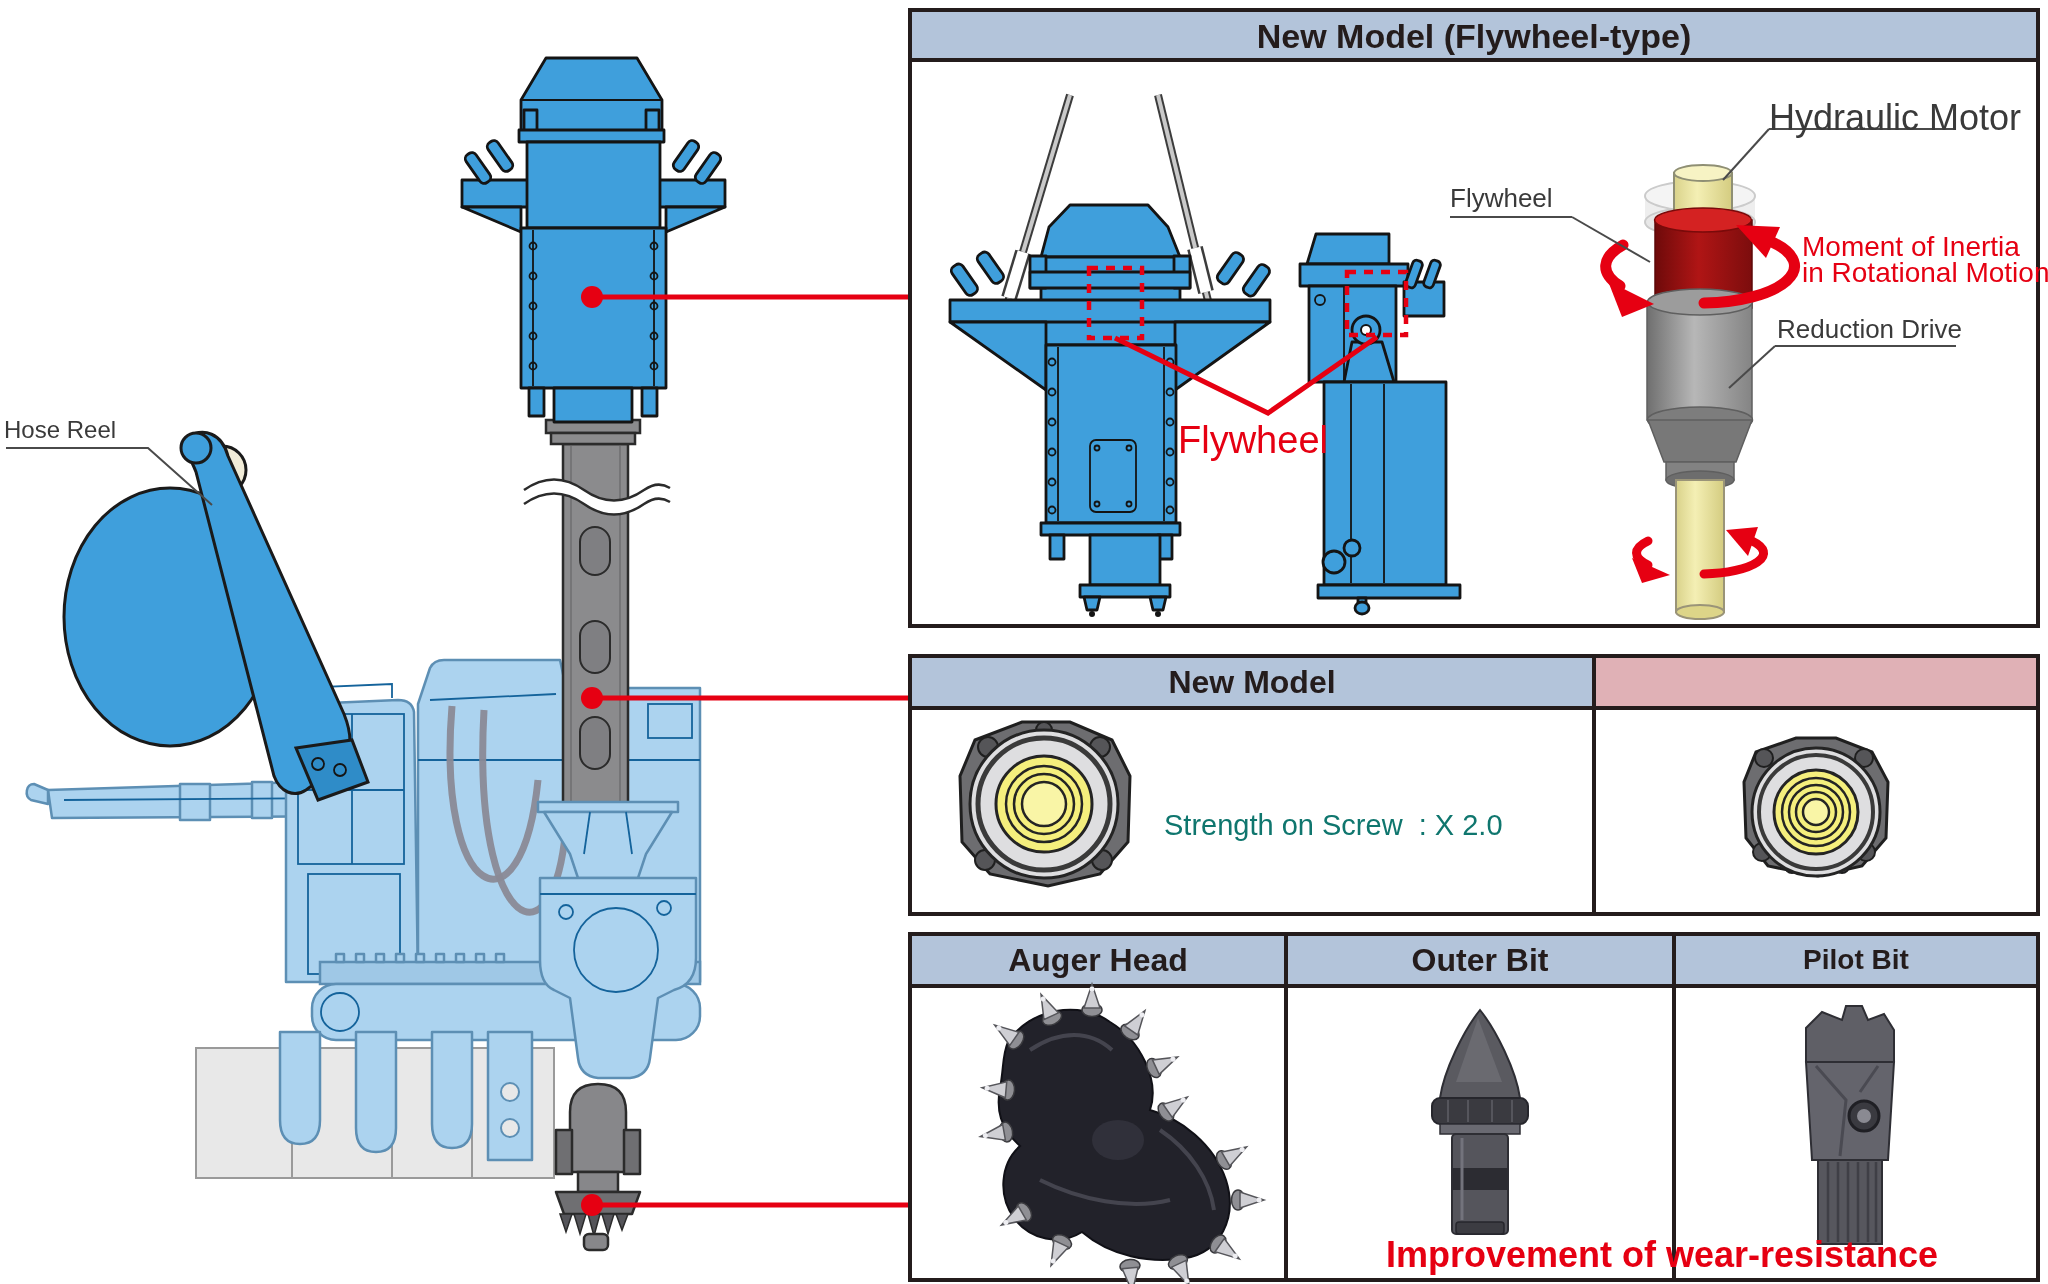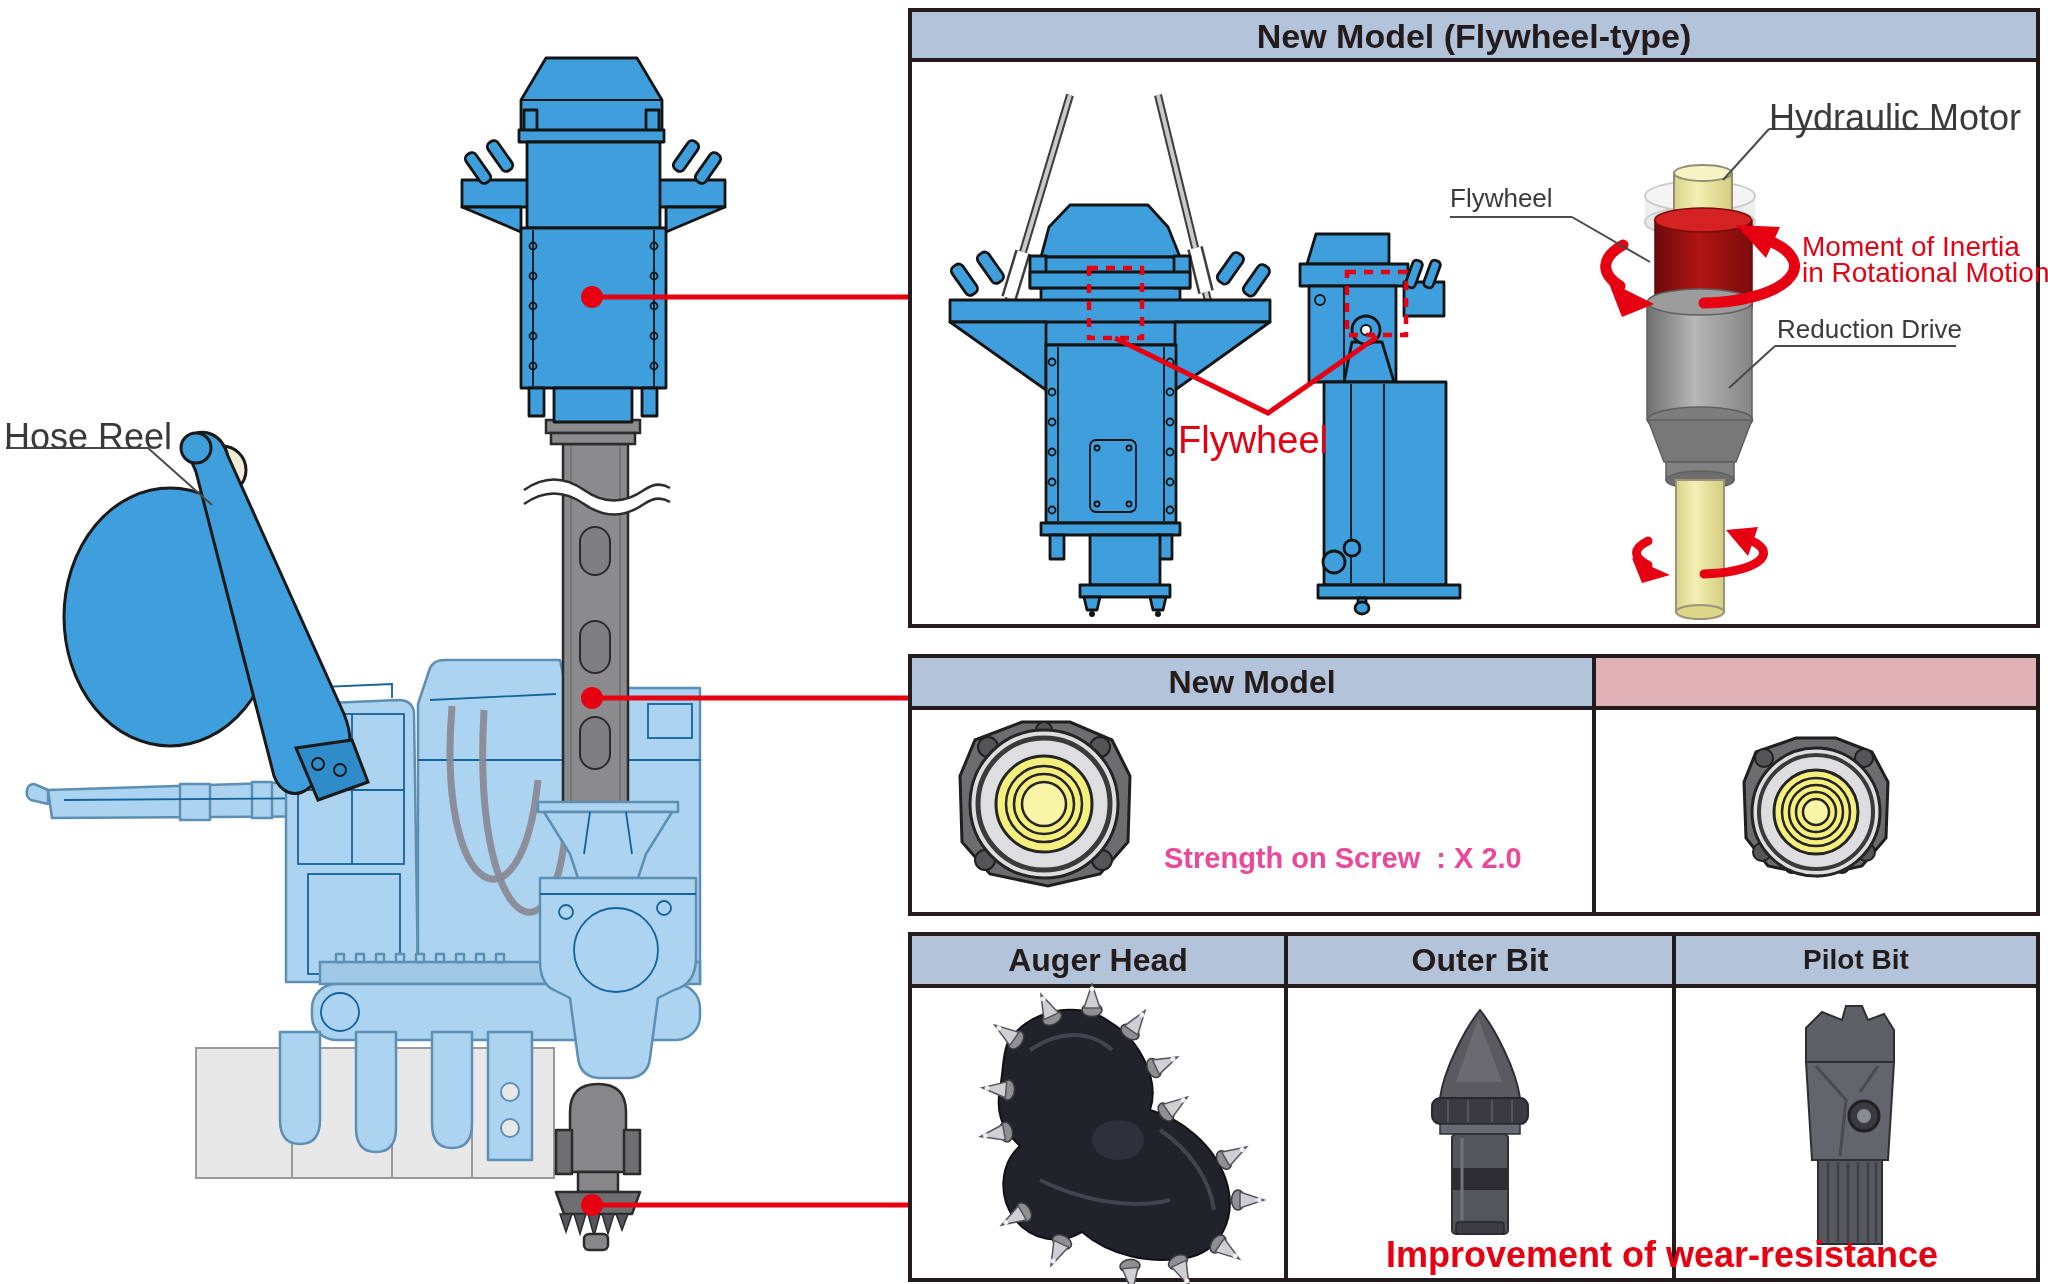--- a/index.html
+++ b/index.html
@@ -468,32 +468,32 @@
             <line x1="1838" y1="1162" x2="1838" y2="1242"></line>
         <line x1="1848" y1="1162" x2="1848" y2="1242"></line>
             <line x1="1858" y1="1162" x2="1858" y2="1242"></line>
         <line x1="1868" y1="1162" x2="1868" y2="1242"></line>
             <line x1="1876" y1="1162" x2="1876" y2="1242"></line>
       </g>
     </g>
   </g>
 </svg>
 
-<div class="t" style="left:4px;top:416px;font-size:36px;">Hose Reel</div>
+<div class="t" style="left:4px;top:416px;font-size:24px;">Hose Reel</div>
 
 <div class="hdr" style="left:910px;top:12px;width:1128px;height:48px;line-height:48px;font-size:34px;">New Model (Flywheel-type)</div>
 
 <div class="t" style="left:1769px;top:97px;font-size:36px;">Hydraulic Motor</div>
 <div class="t" style="left:1450px;top:183px;font-size:26px;">Flywheel</div>
 <div class="t red" style="left:1802px;top:231px;font-size:28px;">Moment of Inertia</div>
 <div class="t red" style="left:1802px;top:257px;font-size:28px;">in Rotational Motion</div>
 <div class="t" style="left:1777px;top:314px;font-size:26px;text-align:right;">Reduction Drive</div>
 <div class="t red" style="left:1145px;top:419px;width:216px;text-align:center;font-size:38px;">Flywheel</div>
 
 <div class="hdr" style="left:910px;top:658px;width:684px;height:48px;line-height:48px;font-size:32px;">New Model</div>
-<div class="t" style="left:1164px;top:842px;font-size:29px;color:#ec4899;font-weight:bold;">Strength on Screw  : X 2.0</div>
+<div class="t" style="left:1164px;top:809px;font-size:29px;color:#0f766e;">Strength on Screw  : X 2.0</div>
 
 <div class="hdr" style="left:910px;top:936px;width:376px;height:48px;line-height:48px;font-size:32px;">Auger Head</div>
 <div class="hdr" style="left:1286px;top:936px;width:388px;height:48px;line-height:48px;font-size:32px;">Outer Bit</div>
 <div class="hdr" style="left:1674px;top:936px;width:364px;height:48px;line-height:48px;font-size:28px;">Pilot Bit</div>
 <div class="hdr red" style="left:1286px;top:1234px;width:752px;font-size:36px;color:#e60012;">Improvement of wear-resistance</div>
 
 </div>
 
 </body></html>

